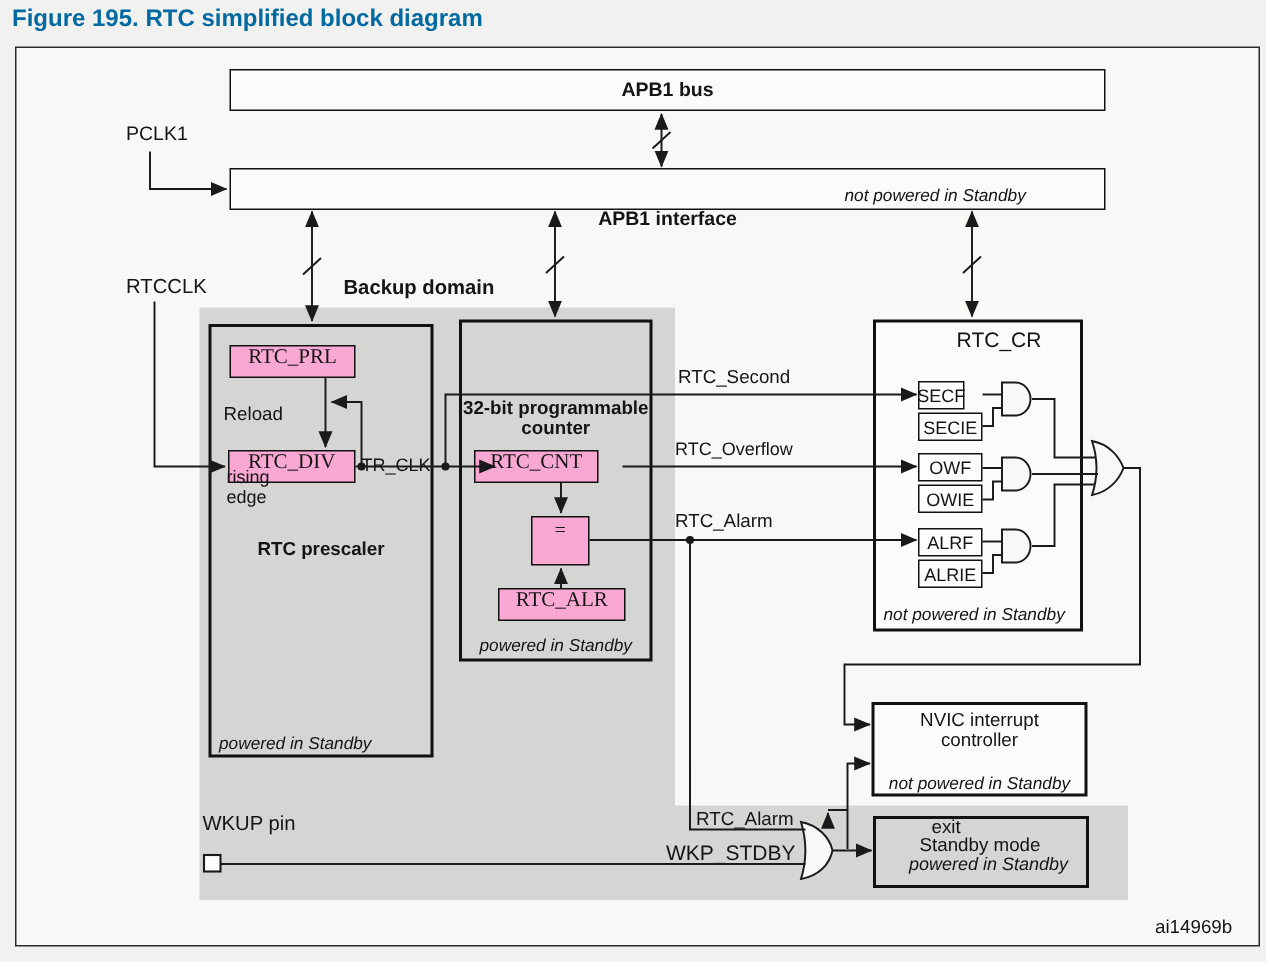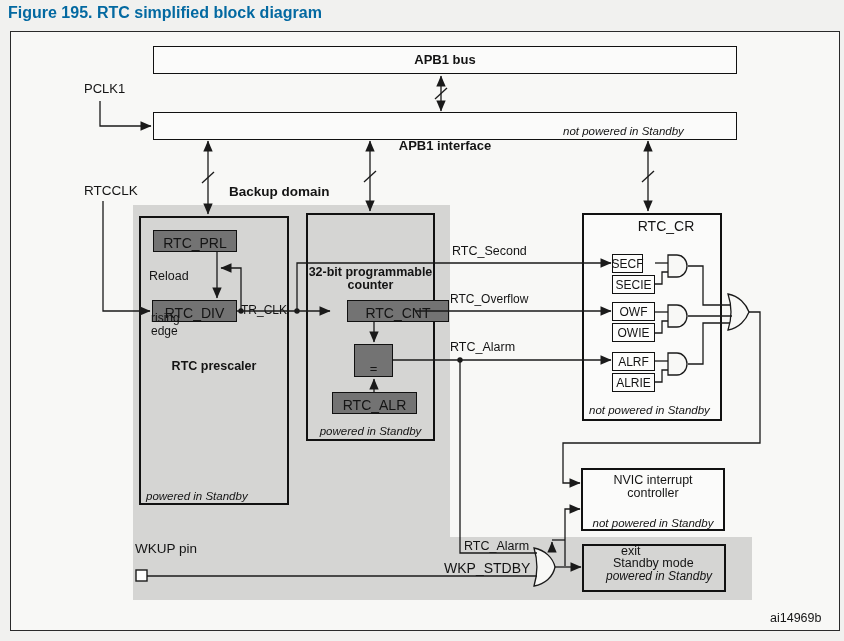--- a/index.html
+++ b/index.html
@@ -11,22 +11,22 @@
     color:#141414;
   }
   .abs{position:absolute;}
   #figure-border{
     left:10px;top:31px;width:830px;height:600px;
     border:1.5px solid #2a2a2a;background:#f8f8f6;box-sizing:border-box;
   }
   .shade{background:var(--shade);}
   .blk{box-sizing:border-box;border:2.2px solid #111;}
   .blk.white{background:var(--boxbg);}
-  .reg{box-sizing:border-box;border:1.4px solid #111;background:#737373;
-       display:flex;align-items:flex-end;justify-content:center;font-size:14px;}
+  .reg{box-sizing:border-box;border:1.4px solid #111;background:#f9a8d4;
+       display:flex;align-items:flex-start;justify-content:center;font-size:14px;font-family:Liberation Serif, serif;}
   .flagbox{box-sizing:border-box;border:1.3px solid #111;background:#fdfdfc;
        display:flex;align-items:center;justify-content:center;font-size:12px;}
   .lbl{white-space:nowrap;line-height:1.06;}
   .b{font-weight:bold;}
   .i{font-style:italic;}
   .ctr{text-align:center;}
   .wrap{white-space:normal;}
   #page-title{left:8px;top:5px;font-size:16px;font-weight:bold;color:#0369a1;}
   svg{position:absolute;left:0;top:0;}
   svg path, svg line, svg polyline{stroke:var(--line);stroke-width:1.3;fill:none;}
@@ -63,21 +63,21 @@
 <div class="abs reg" style="left:152px;top:300px;width:85px;height:22px;">
     <span>RTC_DIV</span>
   </div>
 <div class="abs lbl wrap" style="left:151px;top:312px;width:48px;font-size:12px;">rising edge</div>
 <div class="abs lbl b ctr" style="left:139px;top:360px;width:150px;font-size:12.5px;">RTC prescaler</div>
 <div class="abs lbl i" style="left:146px;top:490px;font-size:11.5px;">powered in Standby</div>
 <div class="abs lbl" style="left:241px;top:304px;font-size:12px;">TR_CLK</div>
 
 <div class="abs blk" style="left:306px;top:213px;width:129px;height:228px;"></div>
 <div class="abs lbl b ctr wrap" style="left:308px;top:266px;width:125px;font-size:12.5px;">32-bit programmable counter</div>
-<div class="abs reg" style="left:347px;top:300px;width:102px;height:22px;">
+<div class="abs reg" style="left:316px;top:300px;width:83px;height:22px;">
     <span>RTC_CNT</span>
   </div>
 <div class="abs reg" style="left:354px;top:344px;width:39px;height:33px;font-size:13px;">
     <span>=</span>
   </div>
 <div class="abs reg" style="left:332px;top:392px;width:85px;height:22px;">
     <span>RTC_ALR</span>
   </div>
 <div class="abs lbl i ctr" style="left:306px;top:425px;width:129px;font-size:11.5px;">powered in Standby</div>
 

